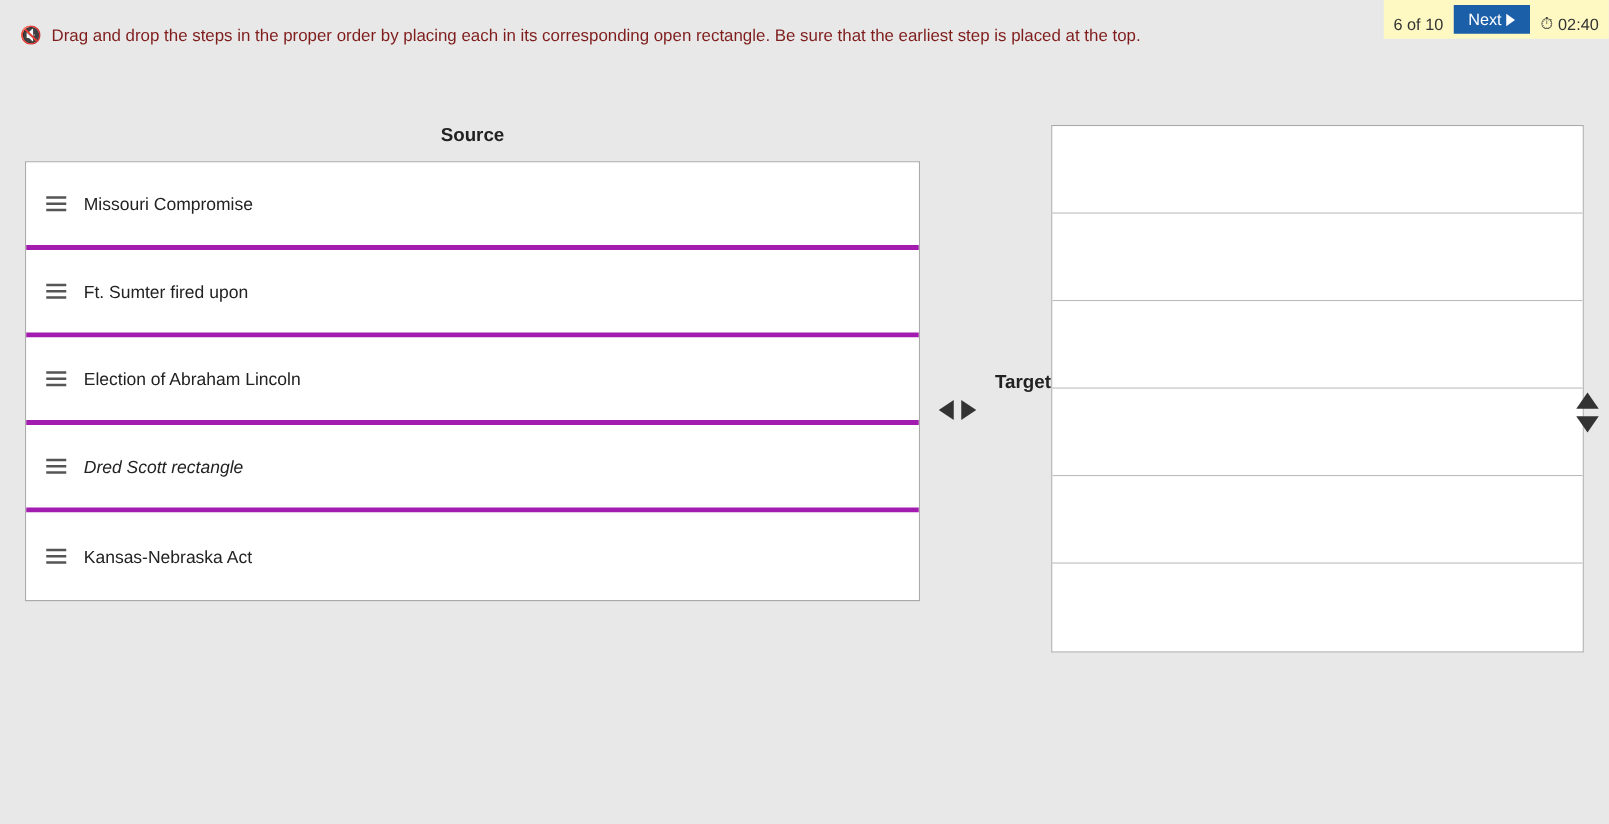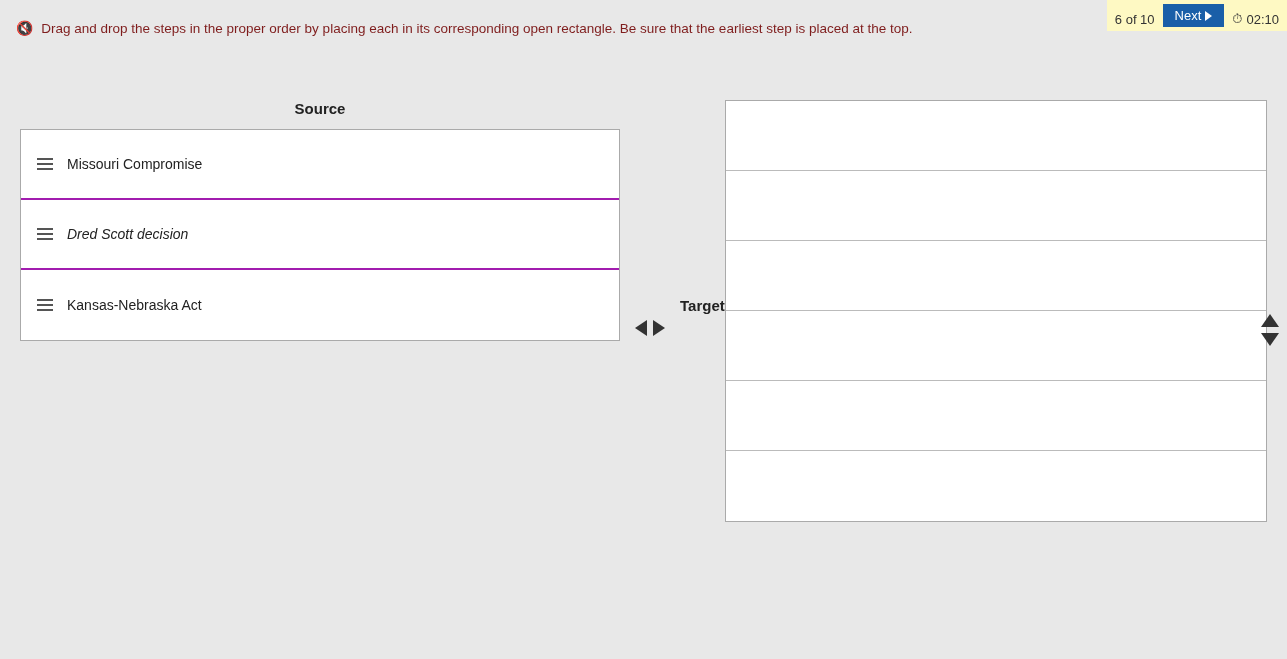--- a/index.html
+++ b/index.html
@@ -80,38 +80,38 @@
       flex-direction: row;
       align-items: flex-start;
       padding: 0 20px;
       gap: 0;
     }
     
     .source-column {
       display: flex;
       flex-direction: column;
       align-items: center;
-      width: 600px;
+      width: 716px;
     }
     .column-label {
       font-size: 15px;
       font-weight: bold;
       color: #222;
       margin-bottom: 12px;
     }
     .source-list {
       width: 100%;
       border: 1.5px solid #aaa;
       background: white;
     }
     .source-item {
       display: flex;
       align-items: center;
       padding: 18px 16px;
-      border-bottom: 2px solid #a21caf;
+      border-bottom: 4px solid #a21caf;
       font-size: 14px;
       color: #222;
       cursor: grab;
       background: white;
       min-height: 70px;
     }
     .source-item:last-child {
       border-bottom: none;
     }
     .drag-handle {
@@ -210,21 +210,21 @@
 <body>
 
 <div class="top-bar">
   <span class="progress-text">6 of 10</span>
   <button class="next-btn">
     <span>Next</span>
     <span class="arrow"></span>
   </button>
   <div class="timer">
     <span>⏱</span>
-    <span>02:10</span>
+    <span>02:40</span>
   </div>
 </div>
 
 <div class="instructions">
   <span class="speaker-icon">🔇</span>
   <span>Drag and drop the steps in the proper order by placing each in its corresponding open rectangle. Be sure that the earliest step is placed at the top.</span>
 </div>
 
 <div class="main-content">
 
@@ -234,29 +234,45 @@
 
       <div class="source-item" draggable="true">
         <div class="drag-handle">
           <span></span>
             <span></span>
             <span></span>
         </div>
         <span class="item-text">Missouri Compromise</span>
       </div>
 
-
-
-      <div class="source-item" draggable="true">
-        <div class="drag-handle">
-          <span></span>
-            <span></span>
-            <span></span>
-        </div>
-        <span class="item-text italic">Dred Scott decision</span>
+      <div class="source-item" draggable="true">
+        <div class="drag-handle">
+          <span></span>
+            <span></span>
+            <span></span>
+        </div>
+        <span class="item-text">Ft. Sumter fired upon</span>
+      </div>
+
+      <div class="source-item" draggable="true">
+        <div class="drag-handle">
+          <span></span>
+            <span></span>
+            <span></span>
+        </div>
+        <span class="item-text">Election of Abraham Lincoln</span>
+      </div>
+
+      <div class="source-item" draggable="true">
+        <div class="drag-handle">
+          <span></span>
+            <span></span>
+            <span></span>
+        </div>
+        <span class="item-text italic">Dred Scott rectangle</span>
       </div>
 
 
       <div class="source-item" draggable="true">
         <div class="drag-handle">
           <span></span>
             <span></span>
             <span></span>
         </div>
         <span class="item-text">Kansas-Nebraska Act</span>

